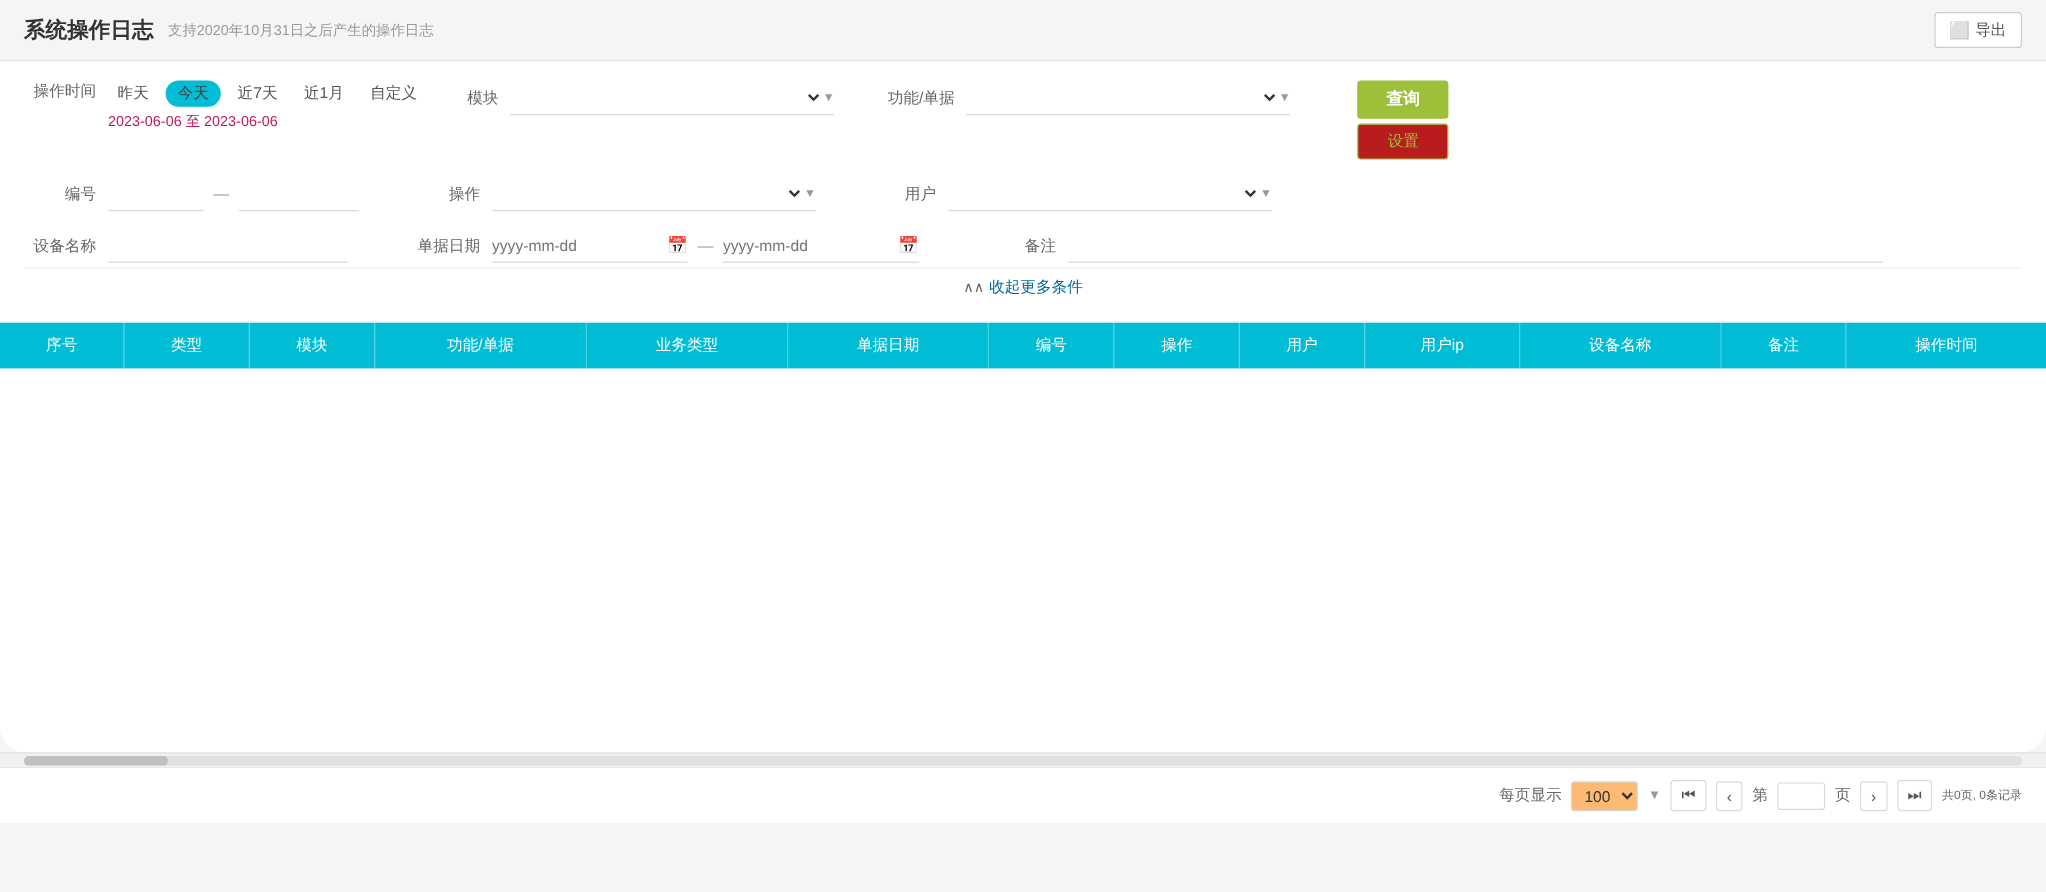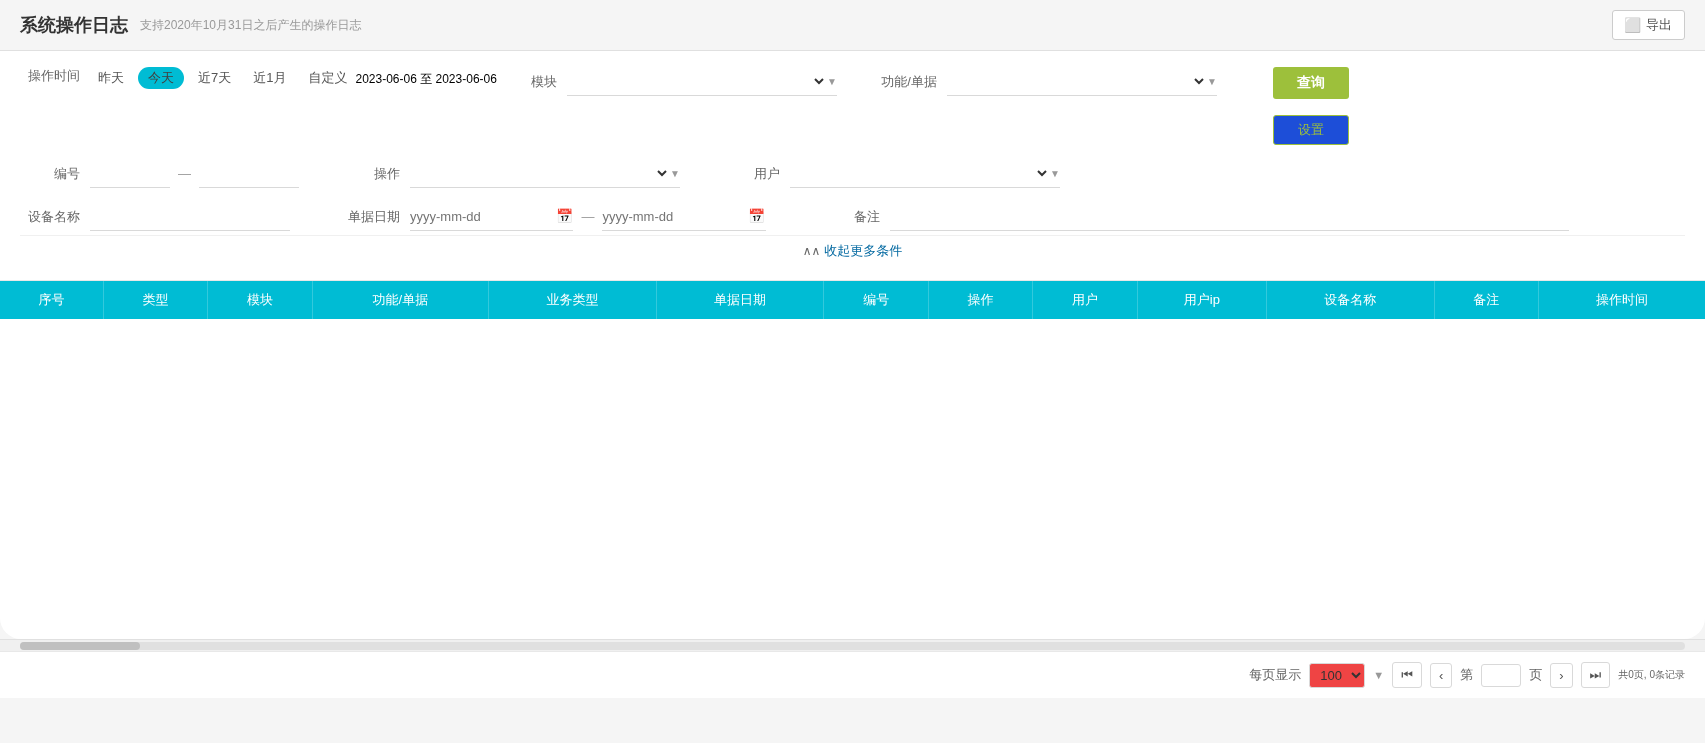--- a/index.html
+++ b/index.html
@@ -16,30 +16,30 @@
       border: 1px solid #ccc; background: #fff; padding: 5px 12px;
       border-radius: 3px; cursor: pointer; font-size: 13px; color: #555;
     }
 
     .filter-area {
       background: #fff; padding: 16px 20px; border-bottom: 1px solid #e8e8e8;
     }
     .filter-label {
       min-width: 70px; color: #666; font-size: 13px; text-align: right; padding-right: 10px; flex-shrink: 0;
     }
-    .filter-time-section { display: flex; }
+    .filter-time-section { display: flex; flex-direction: column; }
     .time-btns { display: flex; align-items: center; gap: 6px; }
     .time-btn {
       padding: 2px 8px; border: none; background: none; cursor: pointer;
       font-size: 13px; color: #555; border-radius: 3px;
     }
     .time-btn.active {
       background: #00bcd4; color: #404040; border-radius: 12px; padding: 2px 10px;
     }
-    .date-range-text { font-size: 12px; color: #000000; margin-top: 4px; text-align: right; }
+    .date-range-text { font-size: 12px; color: #be185d; margin-top: 4px; }
 
     .filter-select-wrapper {
       display: flex; align-items: center; border-bottom: 1px solid #d9d9d9;
       min-width: 220px; margin-right: 40px; position: relative;
     }
     .filter-select-inner {
       flex: 1; height: 28px; border: none; outline: none;
       font-size: 13px; color: #333; background: transparent; cursor: pointer;
     }
     .chevron-icon { color: #999; font-size: 10px; }
@@ -50,22 +50,22 @@
     }
     .filter-input::placeholder { color: #bbb; }
 
     .dash { margin: 0 8px; color: #999; }
 
     .query-btn {
       background: #9dc03b; color: #fff; border: none; padding: 7px 24px;
       border-radius: 3px; cursor: pointer; font-size: 14px; font-weight: bold;
     }
     .settings-btn {
-      background: #1d4ed8; color: #9dc03b; border: 1px solid #9dc03b; padding: 5px 20px;
-      border-radius: 3px; cursor: pointer; font-size: 13px; margin-top: 16px;
+      background: #b91c1c; color: #9dc03b; border: 1px solid #9dc03b; padding: 5px 20px;
+      border-radius: 3px; cursor: pointer; font-size: 13px; margin-top: 4px;
     }
 
     .btn-group-right { display: flex; flex-direction: column; align-items: stretch; gap: 0; margin-left: auto; }
 
     .date-input-wrapper {
       display: flex; align-items: center; border-bottom: 1px solid #d9d9d9; min-width: 140px; gap: 36px;
     }
     .date-input {
       border: none; outline: none; height: 28px; font-size: 13px; background: transparent;
       color: #bbb; width: 110px;
@@ -90,21 +90,21 @@
 
     .empty-area { height: 320px; display: flex; align-items: center; justify-content: center; color: #ccc; font-size: 14px; }
 
     .page-footer {
       display: flex; align-items: center; justify-content: flex-end;
       padding: 10px 20px; background: #fff; border-top: 1px solid #e8e8e8; gap: 8px;
     }
     .footer-label { color: #666; font-size: 13px; }
     .page-size-select {
       border: 1px solid #d9d9d9; border-radius: 3px; padding: 3px 6px;
-      font-size: 13px; cursor: pointer; background: #ef4444; color: #333;
+      font-size: 13px; cursor: pointer; background: #fdba74; color: #333;
     }
     .page-nav-btn {
       border: 1px solid #d9d9d9; background: #fff; padding: 4px 8px;
       border-radius: 3px; cursor: pointer; font-size: 13px; color: #555;
     }
     .page-num-input {
       border: 1px solid #d9d9d9; border-radius: 3px; width: 40px; text-align: center;
       padding: 3px 4px; font-size: 13px;
     }
     .page-info { color: #666; font-size: 10px; }

